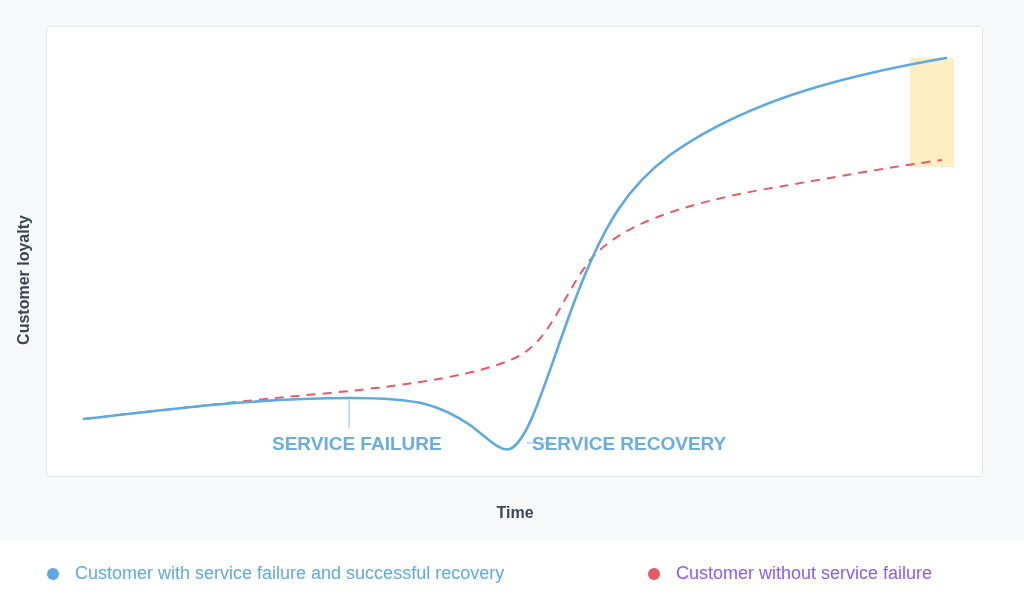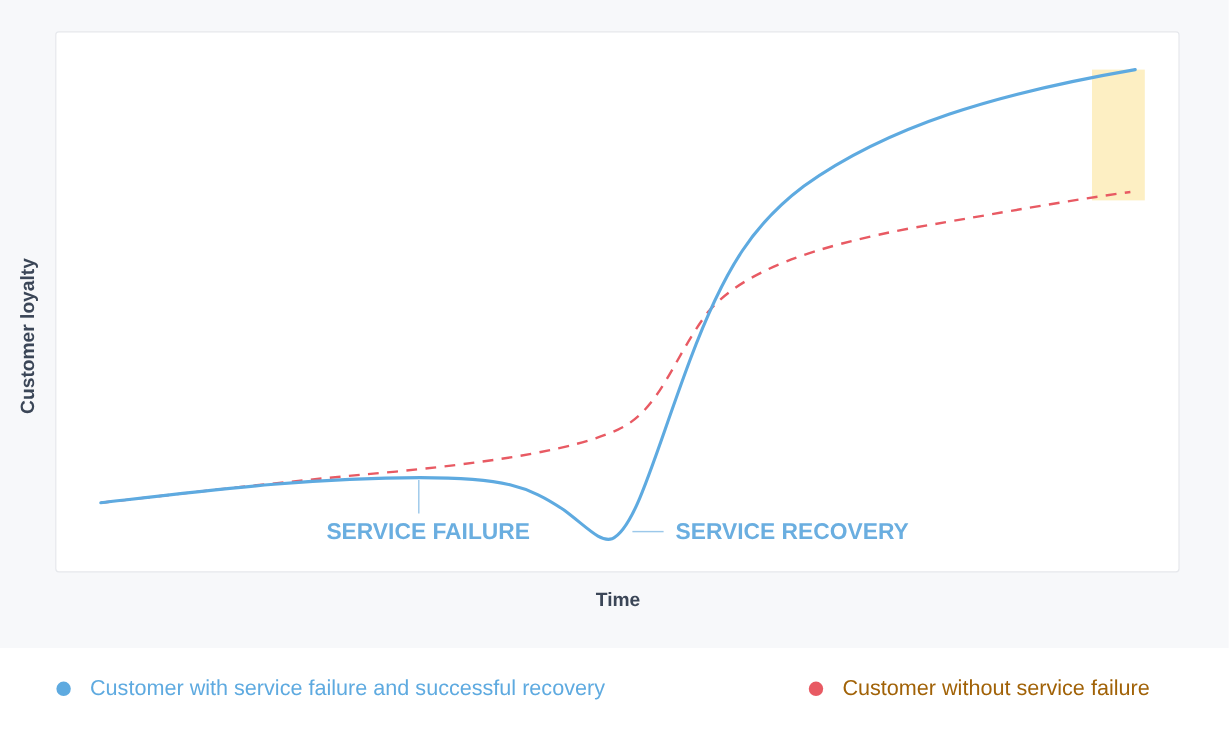--- a/index.html
+++ b/index.html
@@ -17,21 +17,21 @@
     background: #ffffff; border: 1px solid #e6e8ec; border-radius: 3px;
     box-sizing: border-box;
   }
   svg.chart { position: absolute; left: 0; top: 0; }
   .ylabel {
     position: absolute; left: 24px; top: 280px;
     transform: translate(-50%, -50%) rotate(-90deg);
     font-size: 16px; font-weight: bold; color: #3b4657; white-space: nowrap;
   }
   .xlabel {
-    position: absolute; left: 515px; top: 492px; transform: translateX(-50%);
+    position: absolute; left: 515px; top: 504px; transform: translateX(-50%);
     font-size: 16px; font-weight: bold; color: #3b4657;
   }
   .annot {
     position: absolute; font-size: 19px; font-weight: bold; color: #6aaee0;
     white-space: nowrap;
   }
   .legend {
     position: absolute; top: 563px; left: 0; width: 925px; height: 24px;
   }
   .legend-item {
@@ -57,24 +57,24 @@
   <path d="M84,419 C180,408 260,398 350,398 C420,398 440,405 470,425 C490,440 500,452 510,449 C530,440 545,380 575,300 C605,220 630,185 670,155 C740,105 830,78 946,58" fill="none" stroke="#5eaae0" stroke-width="2.6" stroke-linecap="round"></path>
 
   <line x1="349" y1="400" x2="349" y2="428" stroke="#9cc8ea" stroke-width="1.2"></line>
   <line x1="527" y1="443" x2="553" y2="443" stroke="#9cc8ea" stroke-width="1.2"></line>
 </svg>
 
 <div class="ylabel">Customer loyalty</div>
 <div class="xlabel">Time</div>
 
 <div class="annot" style="left:272px; top:433px;">SERVICE FAILURE</div>
-<div class="annot" style="left:563px; top:433px;">SERVICE RECOVERY</div>
+<div class="annot" style="left:532px; top:433px;">SERVICE RECOVERY</div>
 
 <div class="legend">
   <div class="legend-item" style="left:47px; color:#5eaae0;">
     <span class="legend-dot" style="background:#5eaae0;"></span>
     <span>Customer with service failure and successful recovery</span>
   </div>
-  <div class="legend-item" style="left:674px; color:#a16207;">
+  <div class="legend-item" style="left:648px; color:#8b5cf6;">
     <span class="legend-dot" style="background:#e85a63;"></span>
     <span>Customer without service failure</span>
   </div>
 </div>
 
 </body></html>

